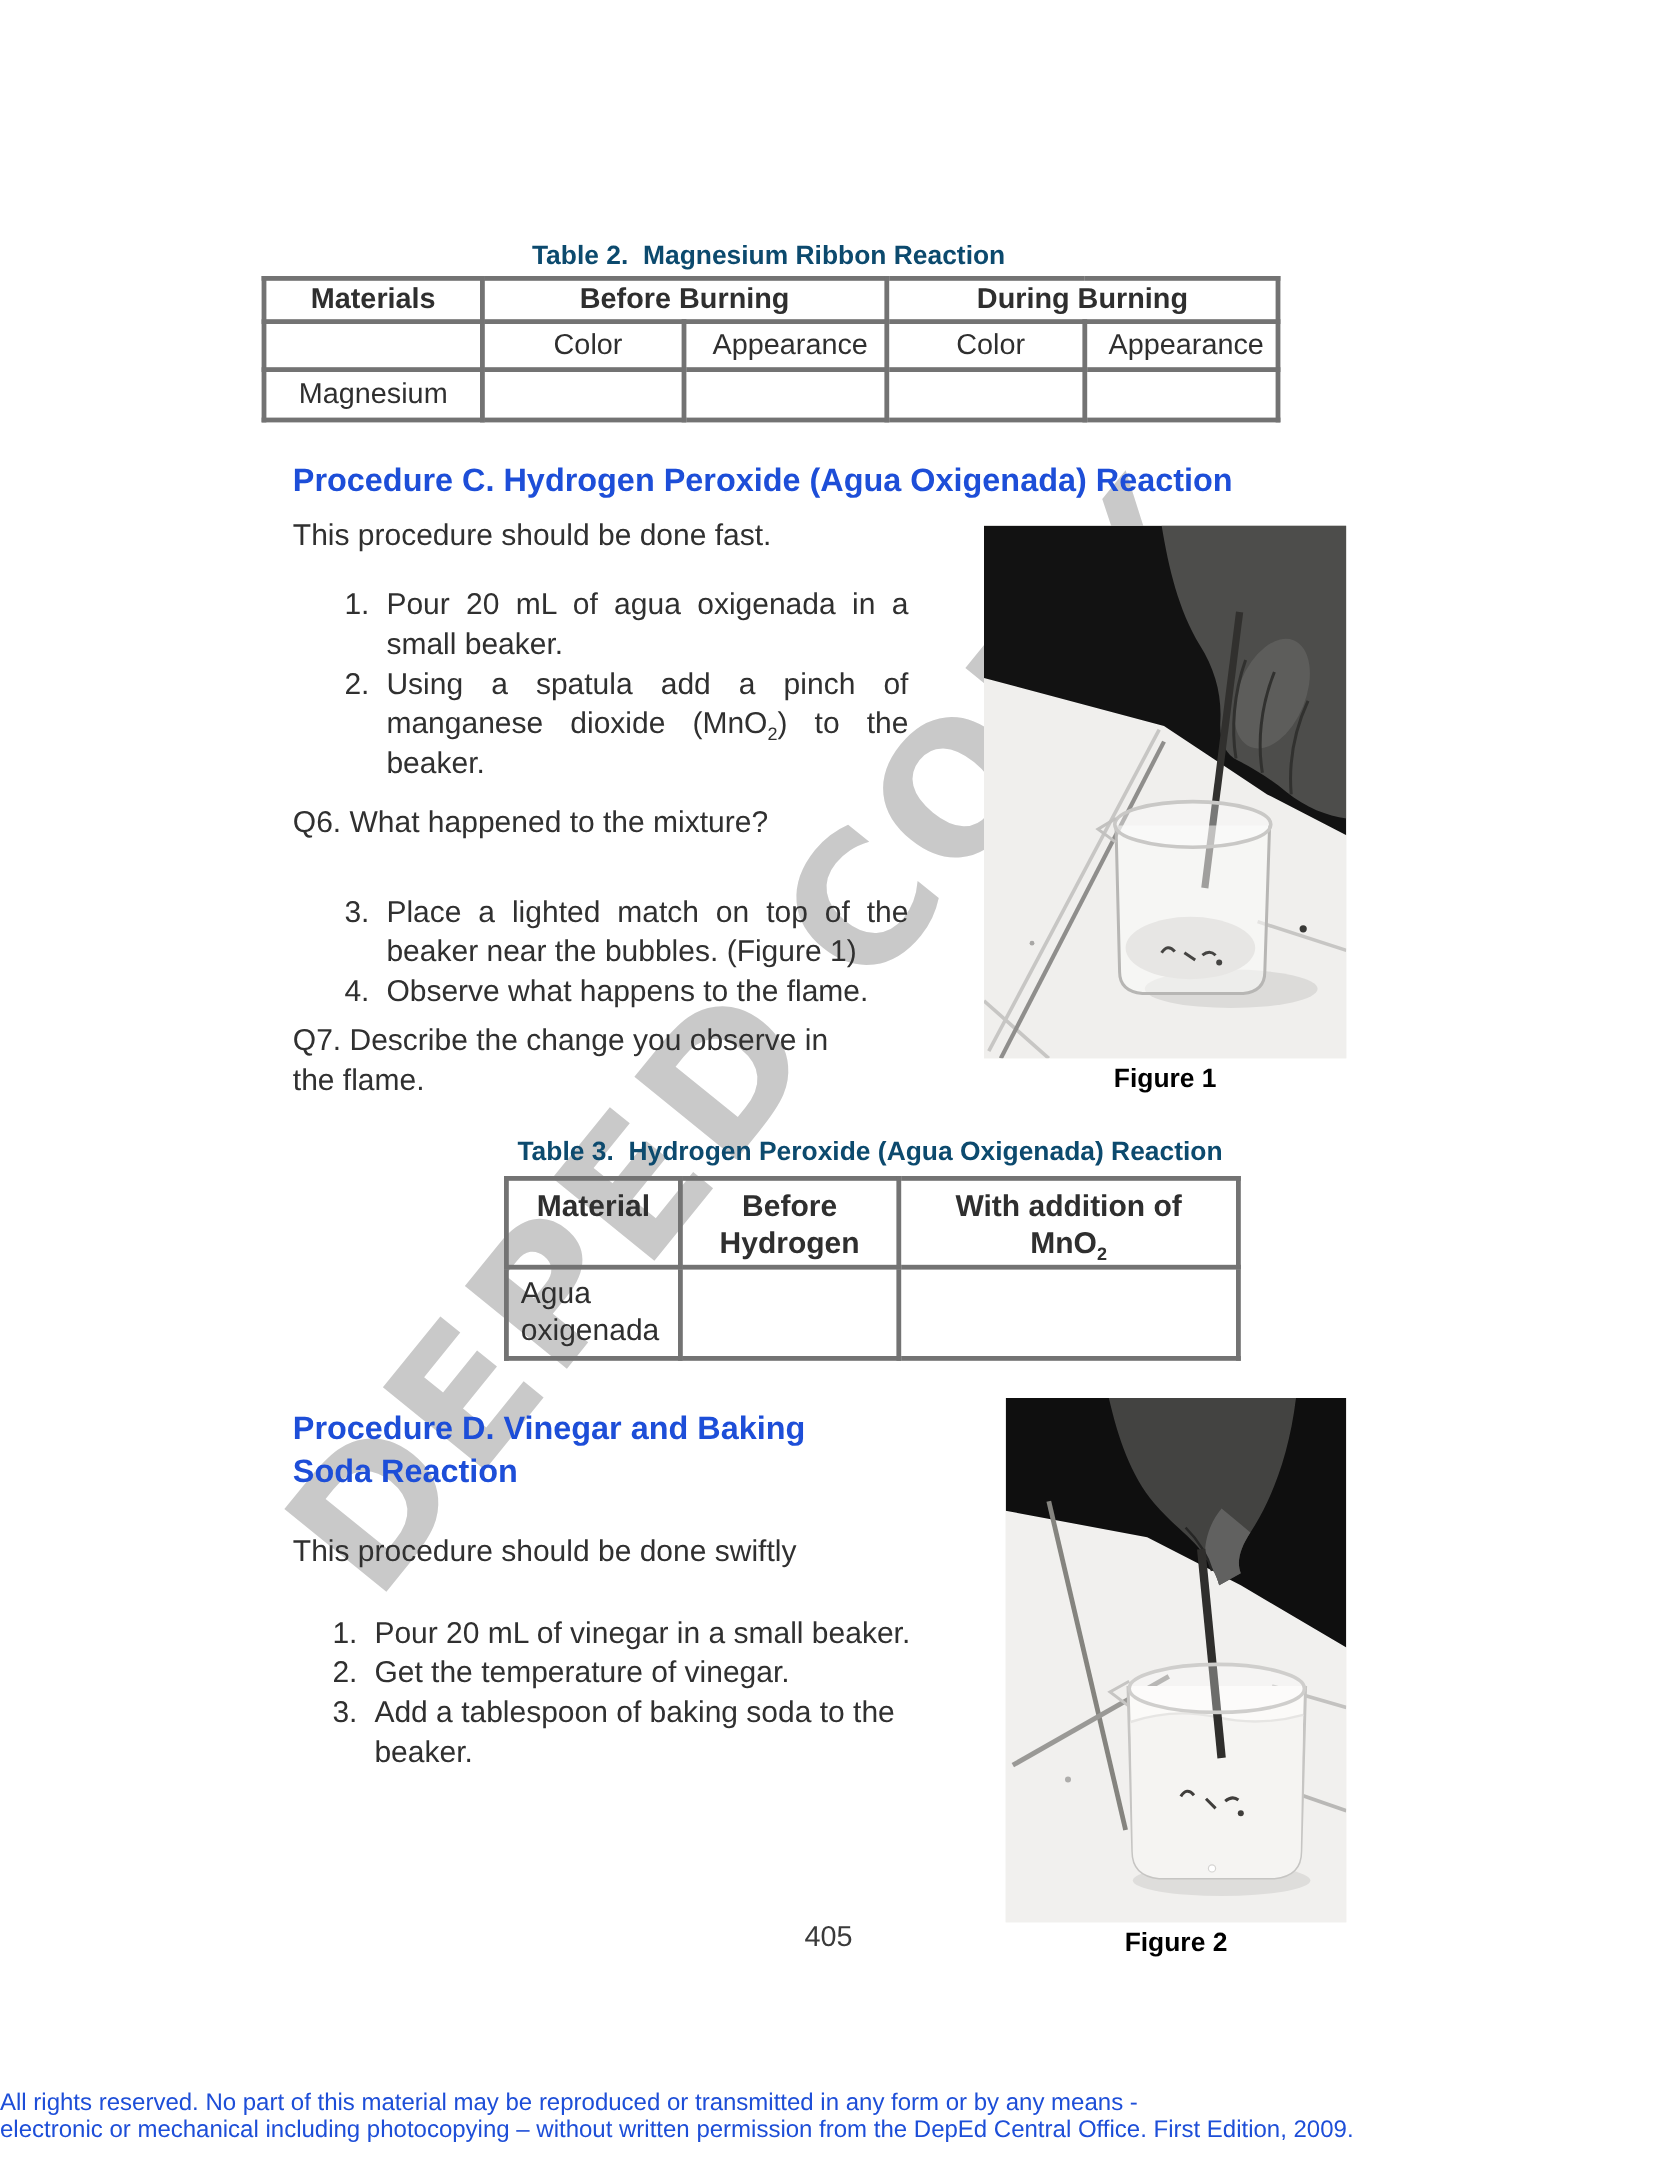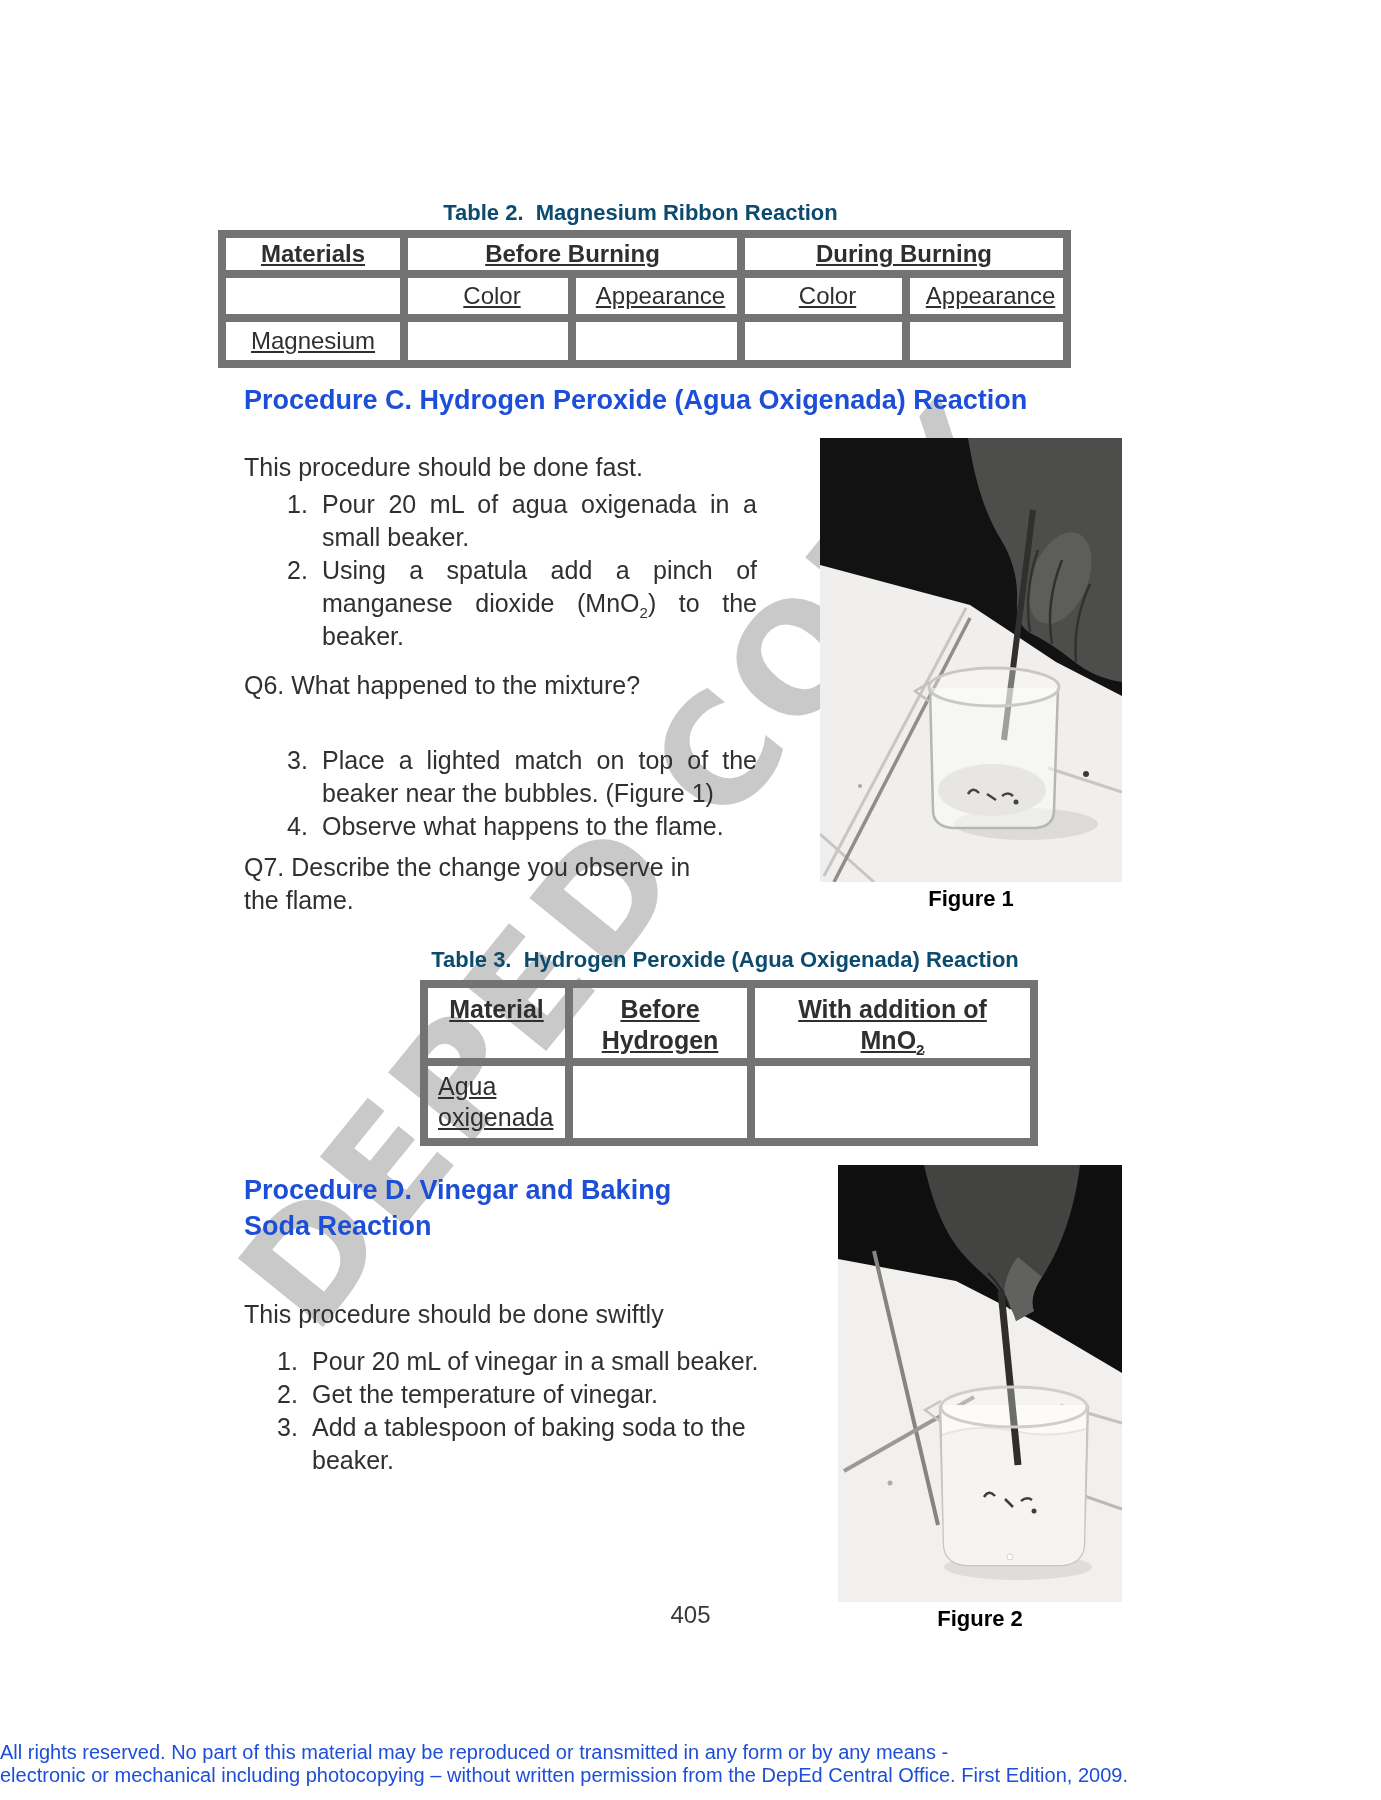--- a/index.html
+++ b/index.html
@@ -9,31 +9,31 @@
     font-family:"Liberation Sans","DejaVu Sans",sans-serif;color:#303030;
   }
   .watermark{
     position:absolute;left:630px;top:865px;z-index:0;
     transform:translate(-50%,-50%) rotate(-51deg);
     font-size:150px;font-weight:bold;letter-spacing:6px;white-space:nowrap;
     color:#c9c9c9;font-family:"DejaVu Sans","Liberation Sans",sans-serif;
   }
   .tbl-title{position:absolute;z-index:1;font-weight:bold;font-size:22px;text-align:center;white-space:pre;color:#0c4a6e;}
   table.doc{position:absolute;z-index:1;border-collapse:collapse;table-layout:fixed;border:3px solid #2c2c2c;background:transparent;}
-  table.doc td{border:8px solid #737373;text-align:center;vertical-align:middle;font-size:24px;padding:0 4px;color:#2f2f2f;overflow:hidden;text-decoration:underline;}
+  table.doc td{border:4px solid #737373;text-align:center;vertical-align:middle;font-size:24px;padding:0 4px;color:#2f2f2f;overflow:hidden;}
   .t2{width:845px;}
   .t2 tr.hdr td{font-weight:bold;height:32px;}
   .t2 tr.sub td{height:36px;font-weight:normal;padding-left:12px;}
   .t2 tr.data td{height:38px;}
   .t3{width:610px;}
   .t3 tr.hdr td{font-weight:bold;height:64px;vertical-align:top;padding-top:6px;font-size:25px;line-height:31px;}
   .t3 tr.data td{height:72px;}
   .t3 td.mat{ text-align:left;padding-left:10px;font-size:25px;line-height:31px;vertical-align:middle;}
   .heading{position:absolute;z-index:1;font-weight:bold;font-size:27px;line-height:36px;color:#1d4ed8;}
-  .body-text{position:absolute;z-index:1;font-size:25px;line-height:33px;margin-top:21px;}
+  .body-text{position:absolute;z-index:1;font-size:25px;line-height:33px;}
   .qtext{position:absolute;z-index:1;font-size:25px;line-height:33px;}
   .li{position:absolute;z-index:1;padding-left:35px;font-size:25px;line-height:33px;}
   .li .num{position:absolute;left:0;top:0;}
   .justify{text-align:justify;}
   sub{font-size:15px;line-height:0;}
   .fig{position:absolute;z-index:2;overflow:hidden;background:#f0efed;}
   .fig svg{display:block;}
   .figcap{position:absolute;z-index:1;font-weight:bold;font-size:22px;text-align:center;color:#000000;}
   .pagenum{position:absolute;z-index:1;width:100%;text-align:center;font-size:24px;color:#3a3a3a;}
   .footer{position:absolute;z-index:1;width:100%;font-size:20px;line-height:23px;color:#1d4ed8;}

